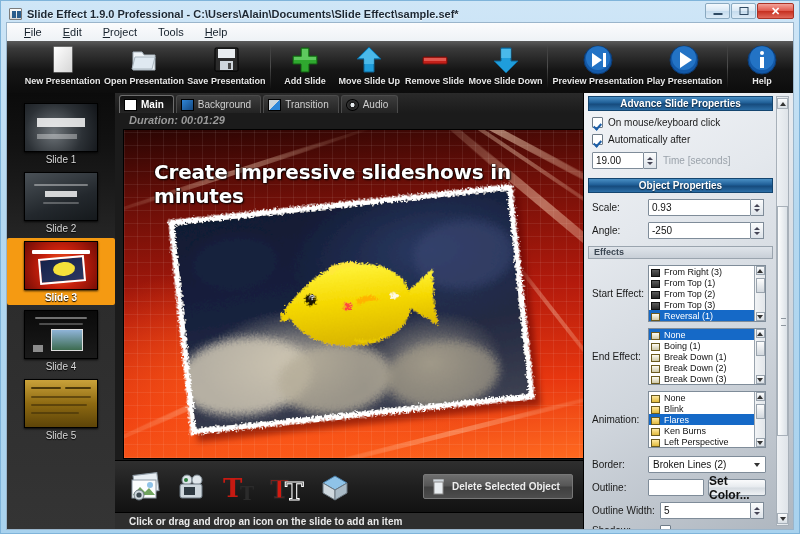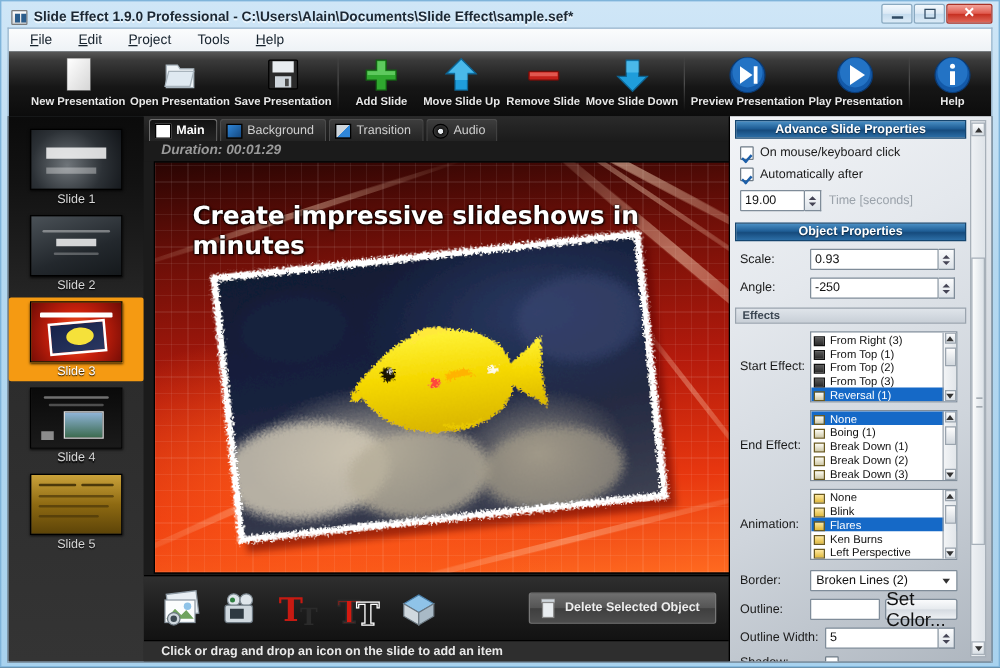--- a/index.html
+++ b/index.html
@@ -90,21 +90,21 @@
     padding-top:7px; position:relative; flex:none;
   }
   .slide-item { width:100%; display:flex; flex-direction:column; align-items:center;
                 padding:3px 0 2px 0; margin-bottom:2px; }
   .slide-item.sel { background:#f59a12; border-radius:2px; }
   .slide-thumb {
     width:74px; height:49px; border:1px solid #000; position:relative; overflow:hidden;
     box-shadow:0 1px 2px rgba(0,0,0,.8);
   }
   .slide-cap { font-size:10px; color:#d8d8d8; margin-top:2px; text-shadow:0 1px 1px #000; }
-  .slide-item.sel .slide-cap { color:#fff; font-weight:normal; }
+  .slide-item.sel .slide-cap { color:#fff; font-weight:bold; }
 
   
   .th1 { background:radial-gradient(circle at 40% 60%,#6f757a 0%,#2c3136 55%,#111418 100%); }
   .th2 { background:linear-gradient(160deg,#4a5157 0%,#23282d 60%,#15191c 100%); }
   .th3 { background:radial-gradient(circle at 50% 55%,#ff6a2a 0%,#c8200c 45%,#6d0b05 100%); }
   .th4 { background:linear-gradient(180deg,#0a0a0a,#1a1a1a); }
   .th5 { background:linear-gradient(180deg,#caa23a 0%,#8e6a12 50%,#5d4408 100%); }
   .th-line { position:absolute; background:rgba(255,255,255,.75); height:2px; border-radius:1px; }
   .th-blk { position:absolute; }
 
@@ -257,22 +257,22 @@
   .tri-u { width:0;height:0;border-left:3px solid transparent;border-right:3px solid transparent;border-bottom:4px solid #333; }
   .tri-d { width:0;height:0;border-left:3px solid transparent;border-right:3px solid transparent;border-top:4px solid #333; }
   .combo {
     width:118px; height:17px; background:#fff; border:1px solid #7f8c99;
     display:flex; align-items:center; padding-left:4px; font-size:10px; color:#111;
     position:relative; border-radius:1px;
   }
   .combo .tri-d { position:absolute; right:5px; }
   .btn {
     height:17px; background:linear-gradient(180deg,#fafbfc 0%,#e6eaee 48%,#d5dbe1 52%,#eef1f4 100%);
-    border:1px solid #7f8c99; border-radius:2px; font-size:15px; color:#111;
-    display:flex; align-items:center; justify-content:center;
+    border:1px solid #7f8c99; border-radius:2px; font-size:12px; color:#111;
+    display:flex; align-items:center; justify-content:center;font-weight:bold;
   }
   
   #panel-sb {
     position:absolute; right:4px; top:3px; width:13px; bottom:3px;
     background:linear-gradient(90deg,#eef1f4,#dfe4e9); border:1px solid #a7b0b9;
     display:flex; flex-direction:column; align-items:center;
   }
   #panel-sb .sb-track { flex:1; width:100%; position:relative; }
   #sb-thumb {
     position:absolute; left:0; top:96px; width:100%; height:230px;

